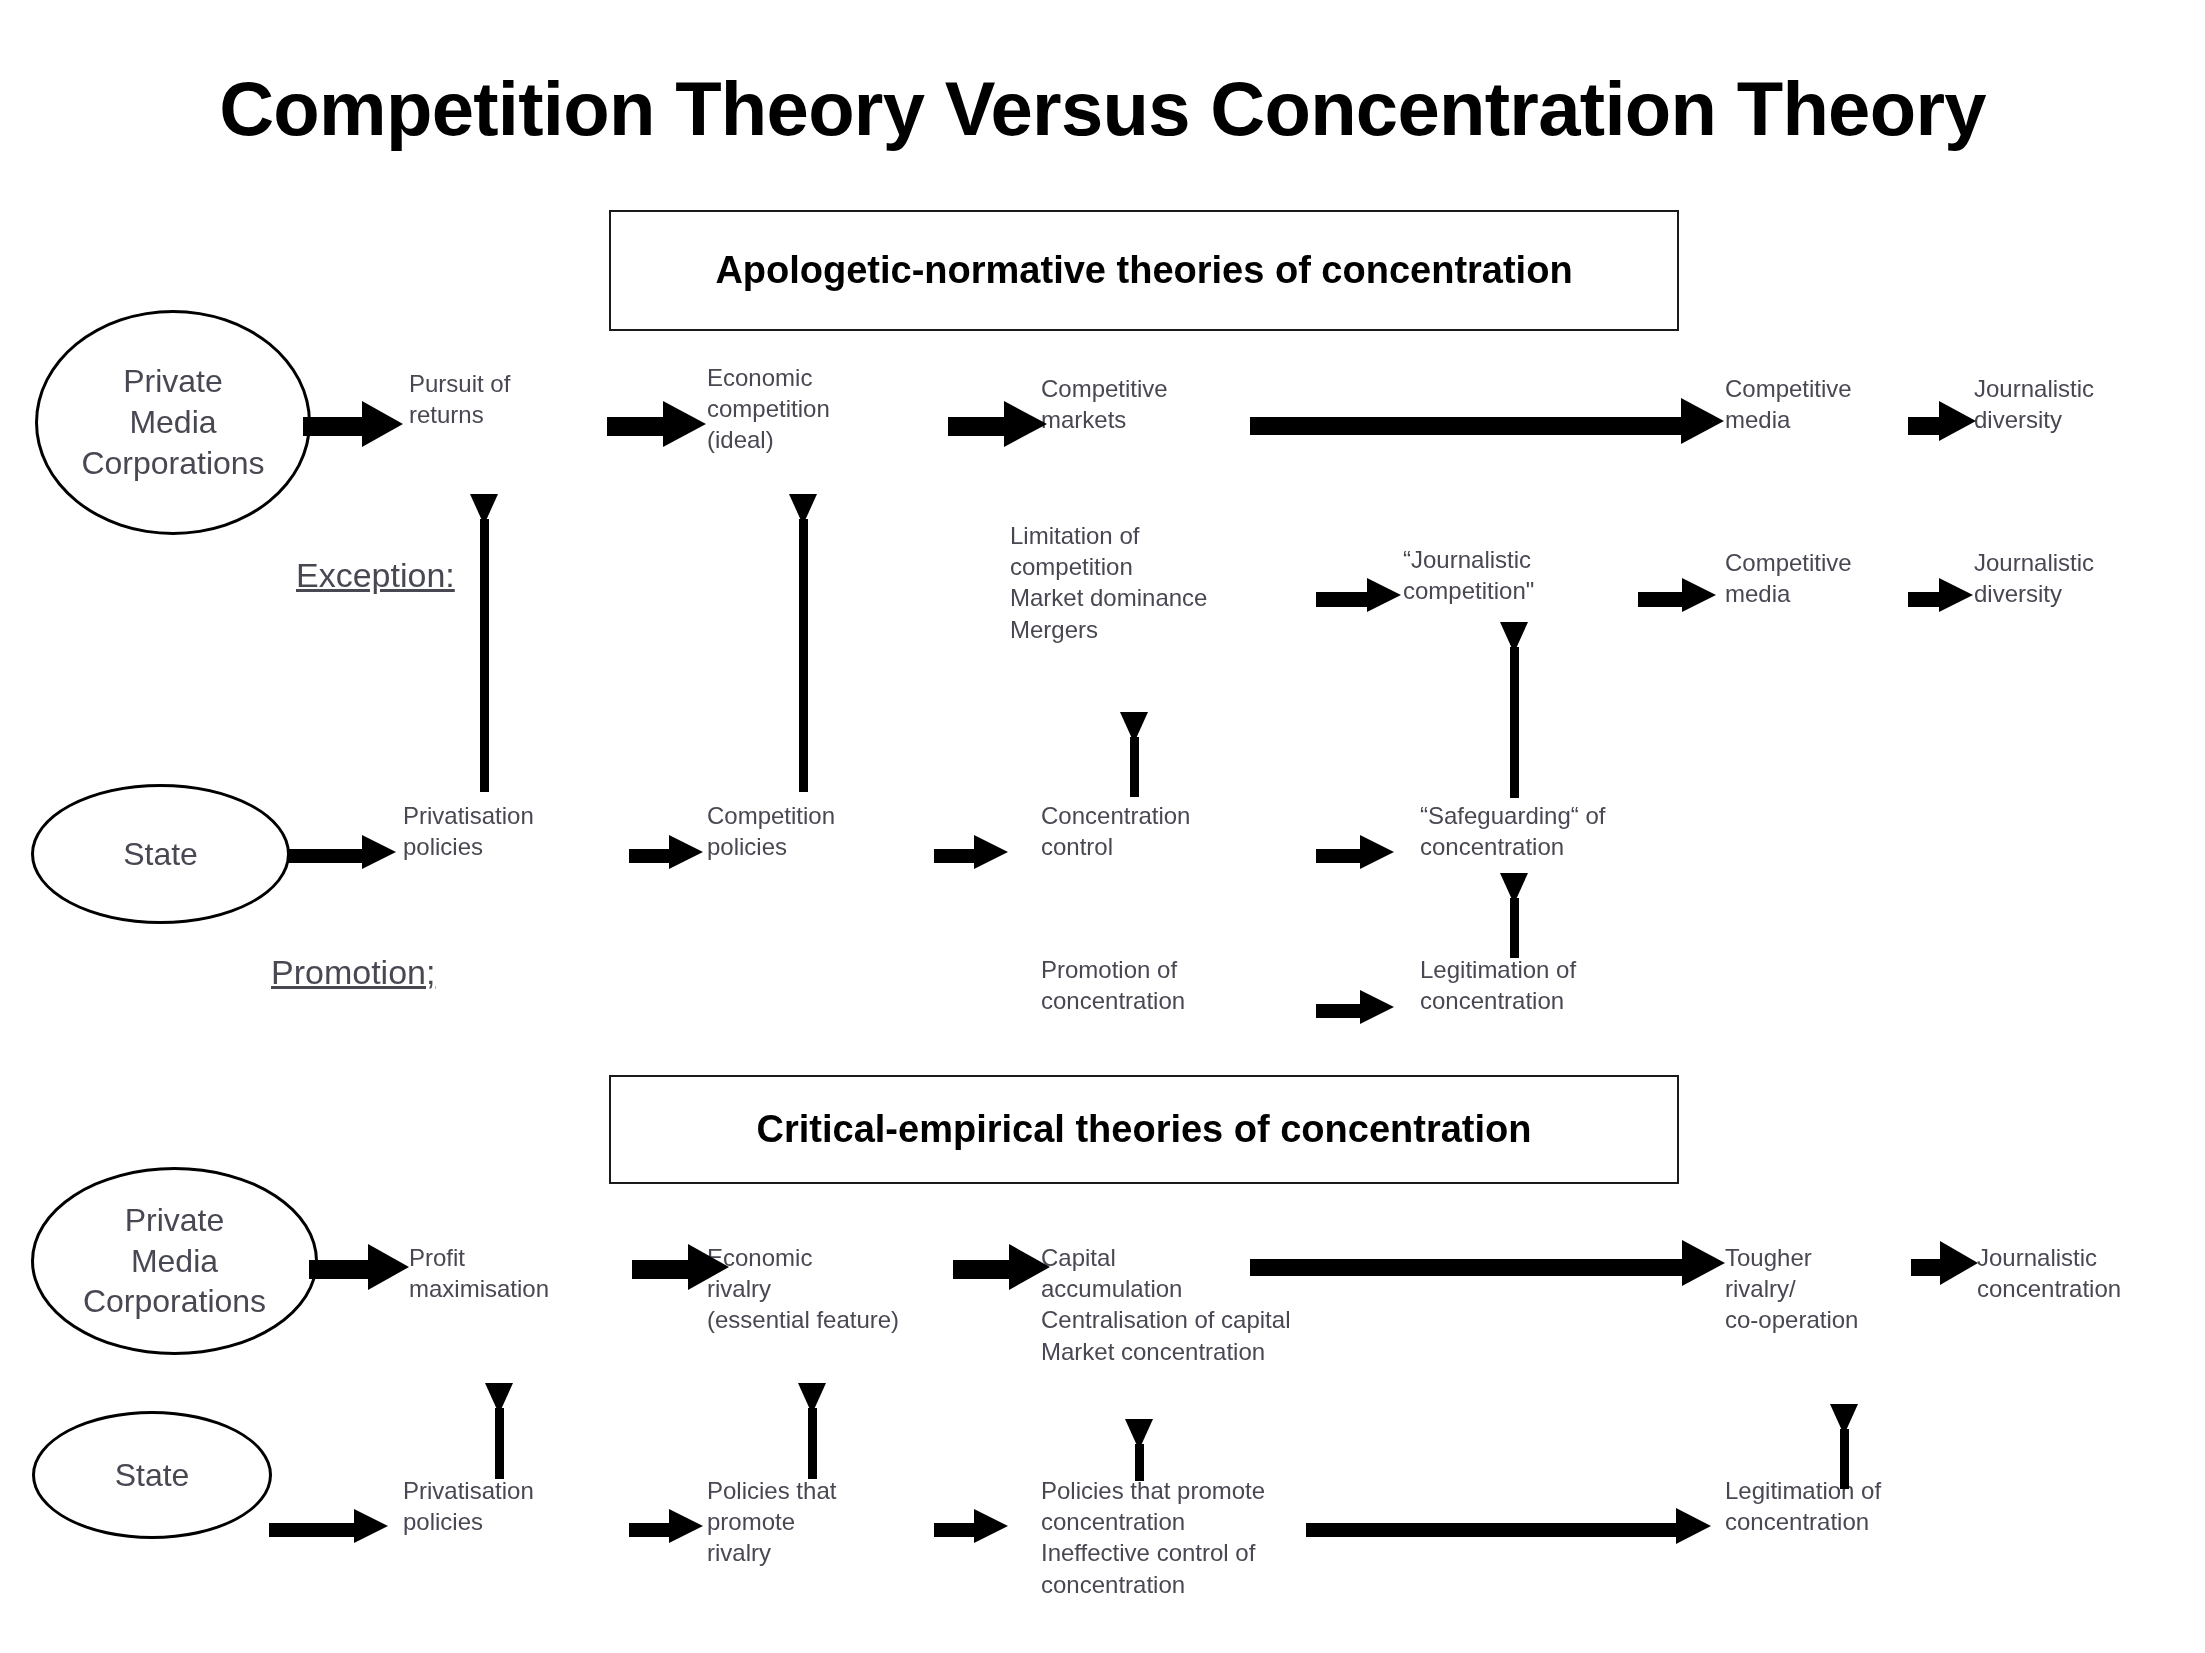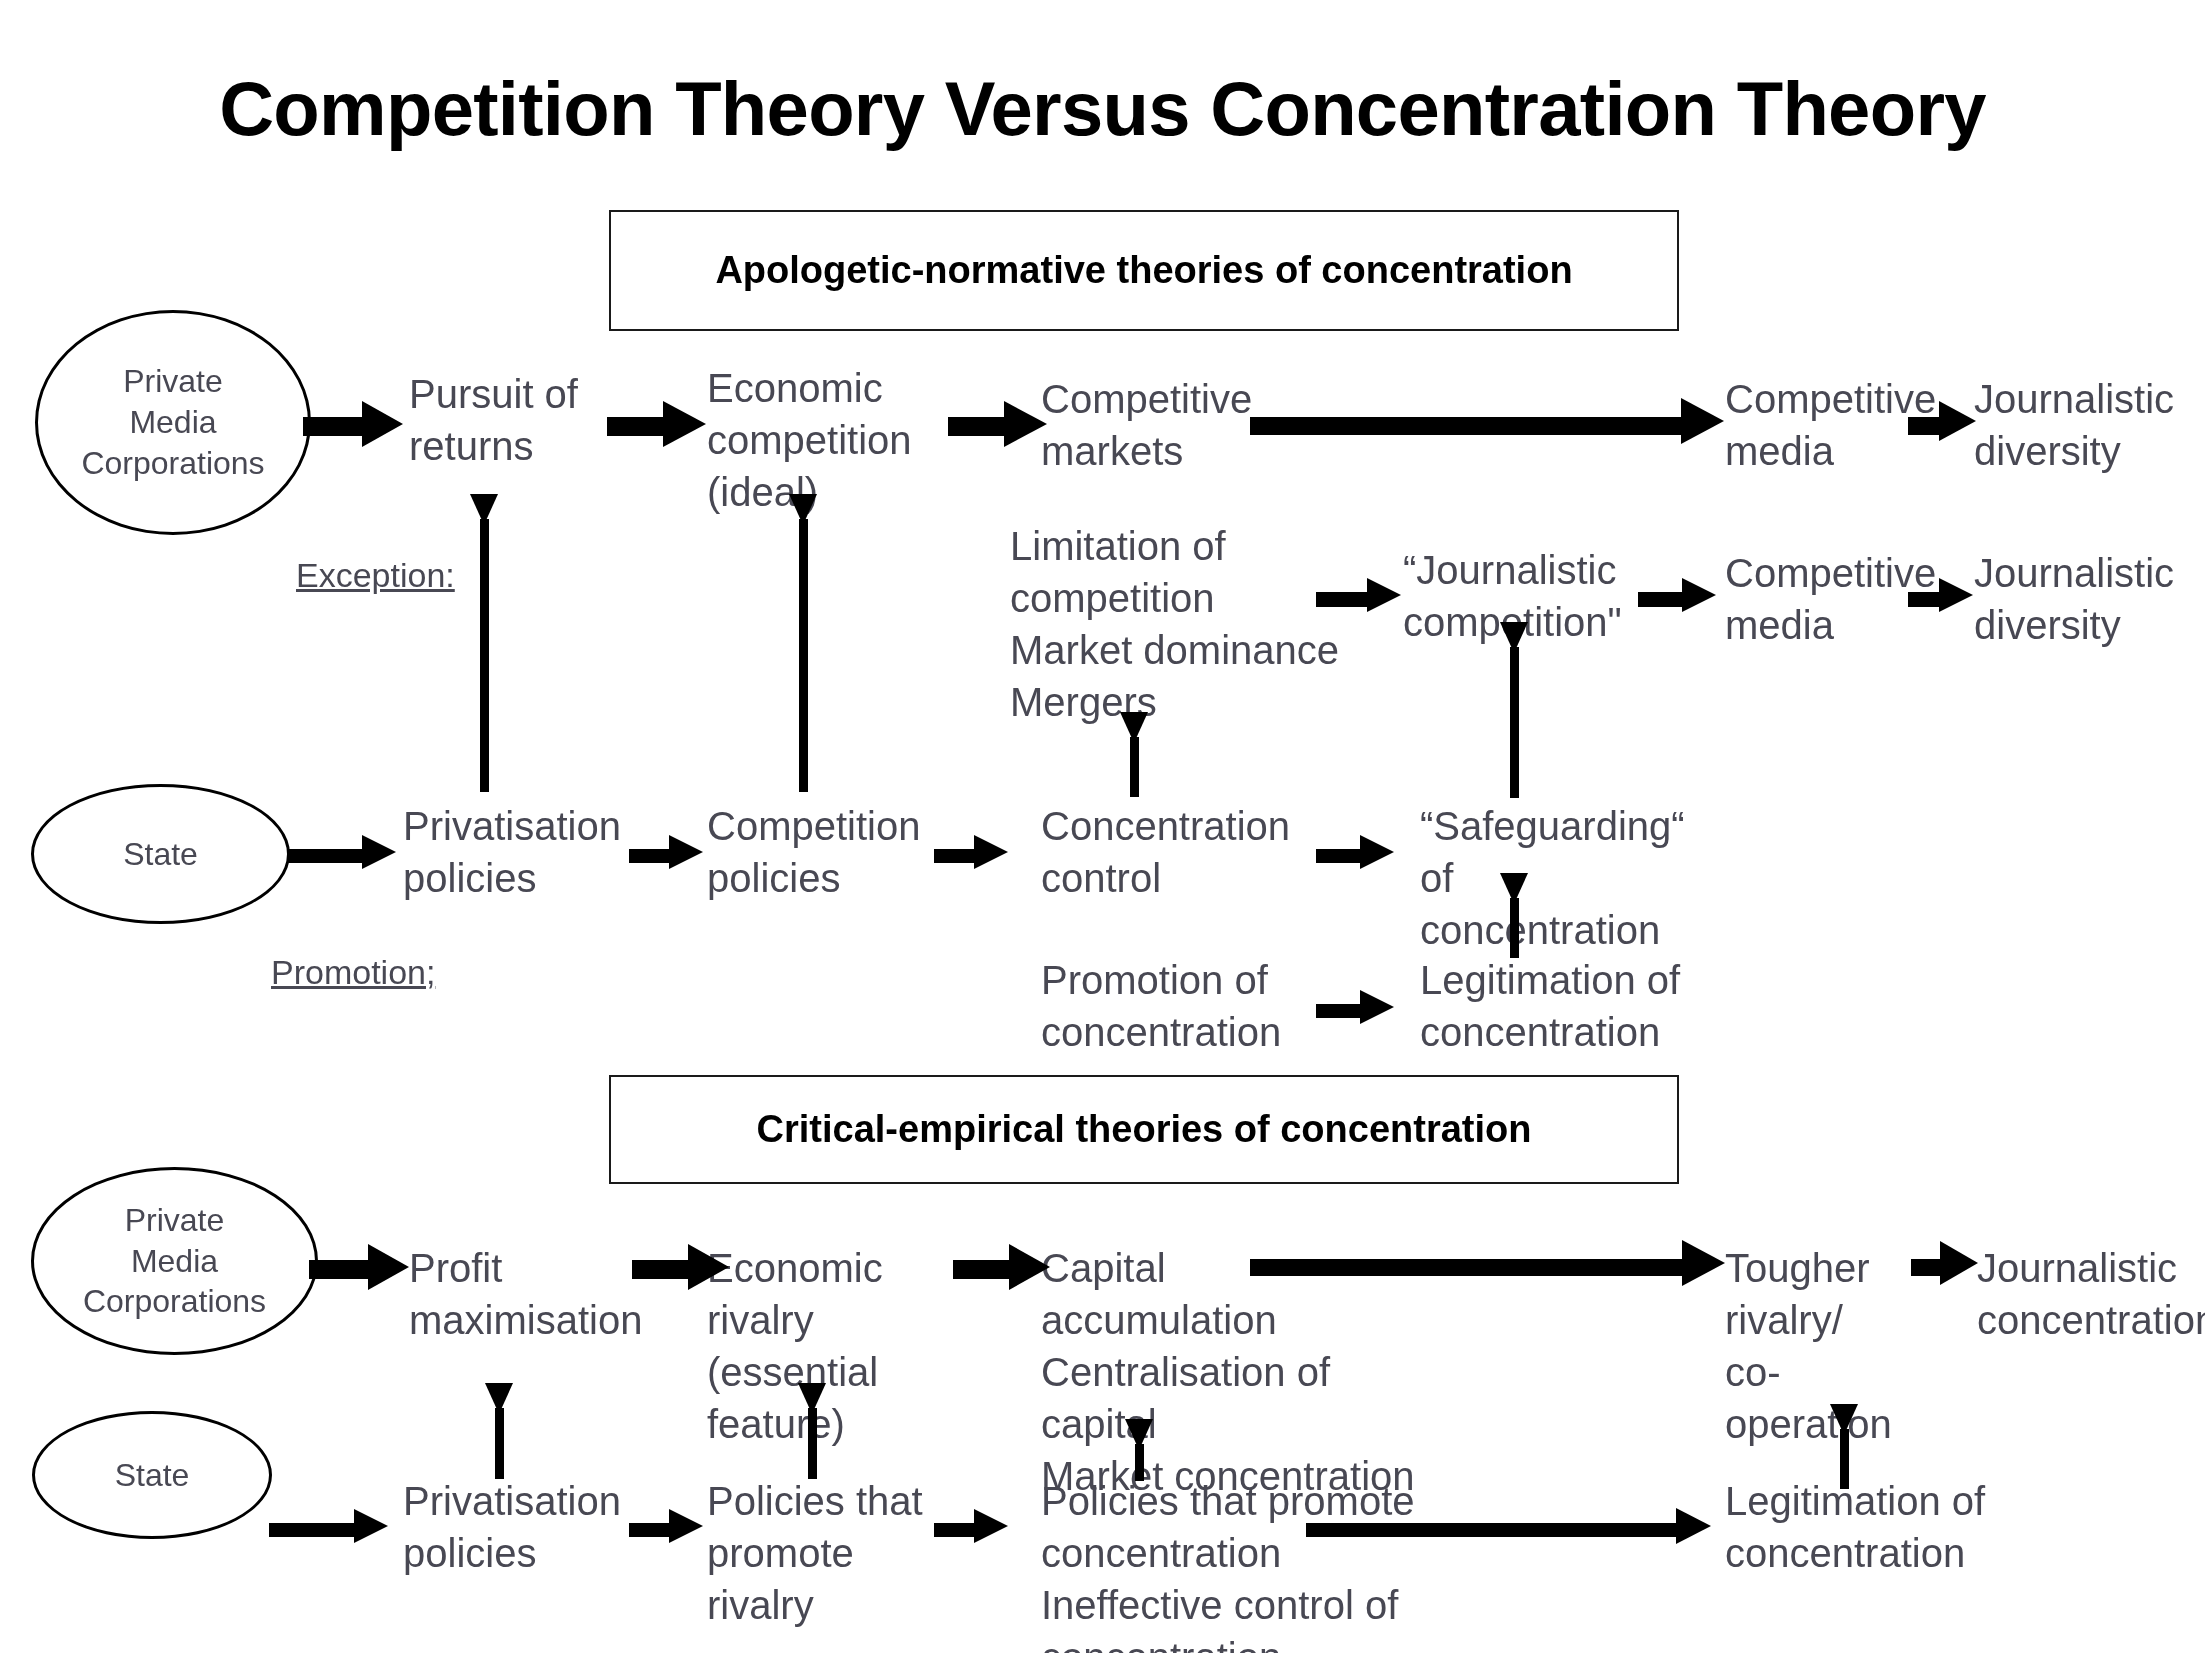--- a/index.html
+++ b/index.html
@@ -59,21 +59,21 @@
   .ellipse-label {
     font-size: 32px;
     line-height: 1.28;
     color: #484853;
     text-align: center;
     white-space: pre-line;
   }
 
   
   .node {
-    font-size: 40px;
+    font-size: 24px;
     line-height: 1.30;
     color: #484853;
     white-space: pre-line;
   }
 
   
   .exception {
     font-size: 34px;
     color: #484853;
     text-decoration: underline;

